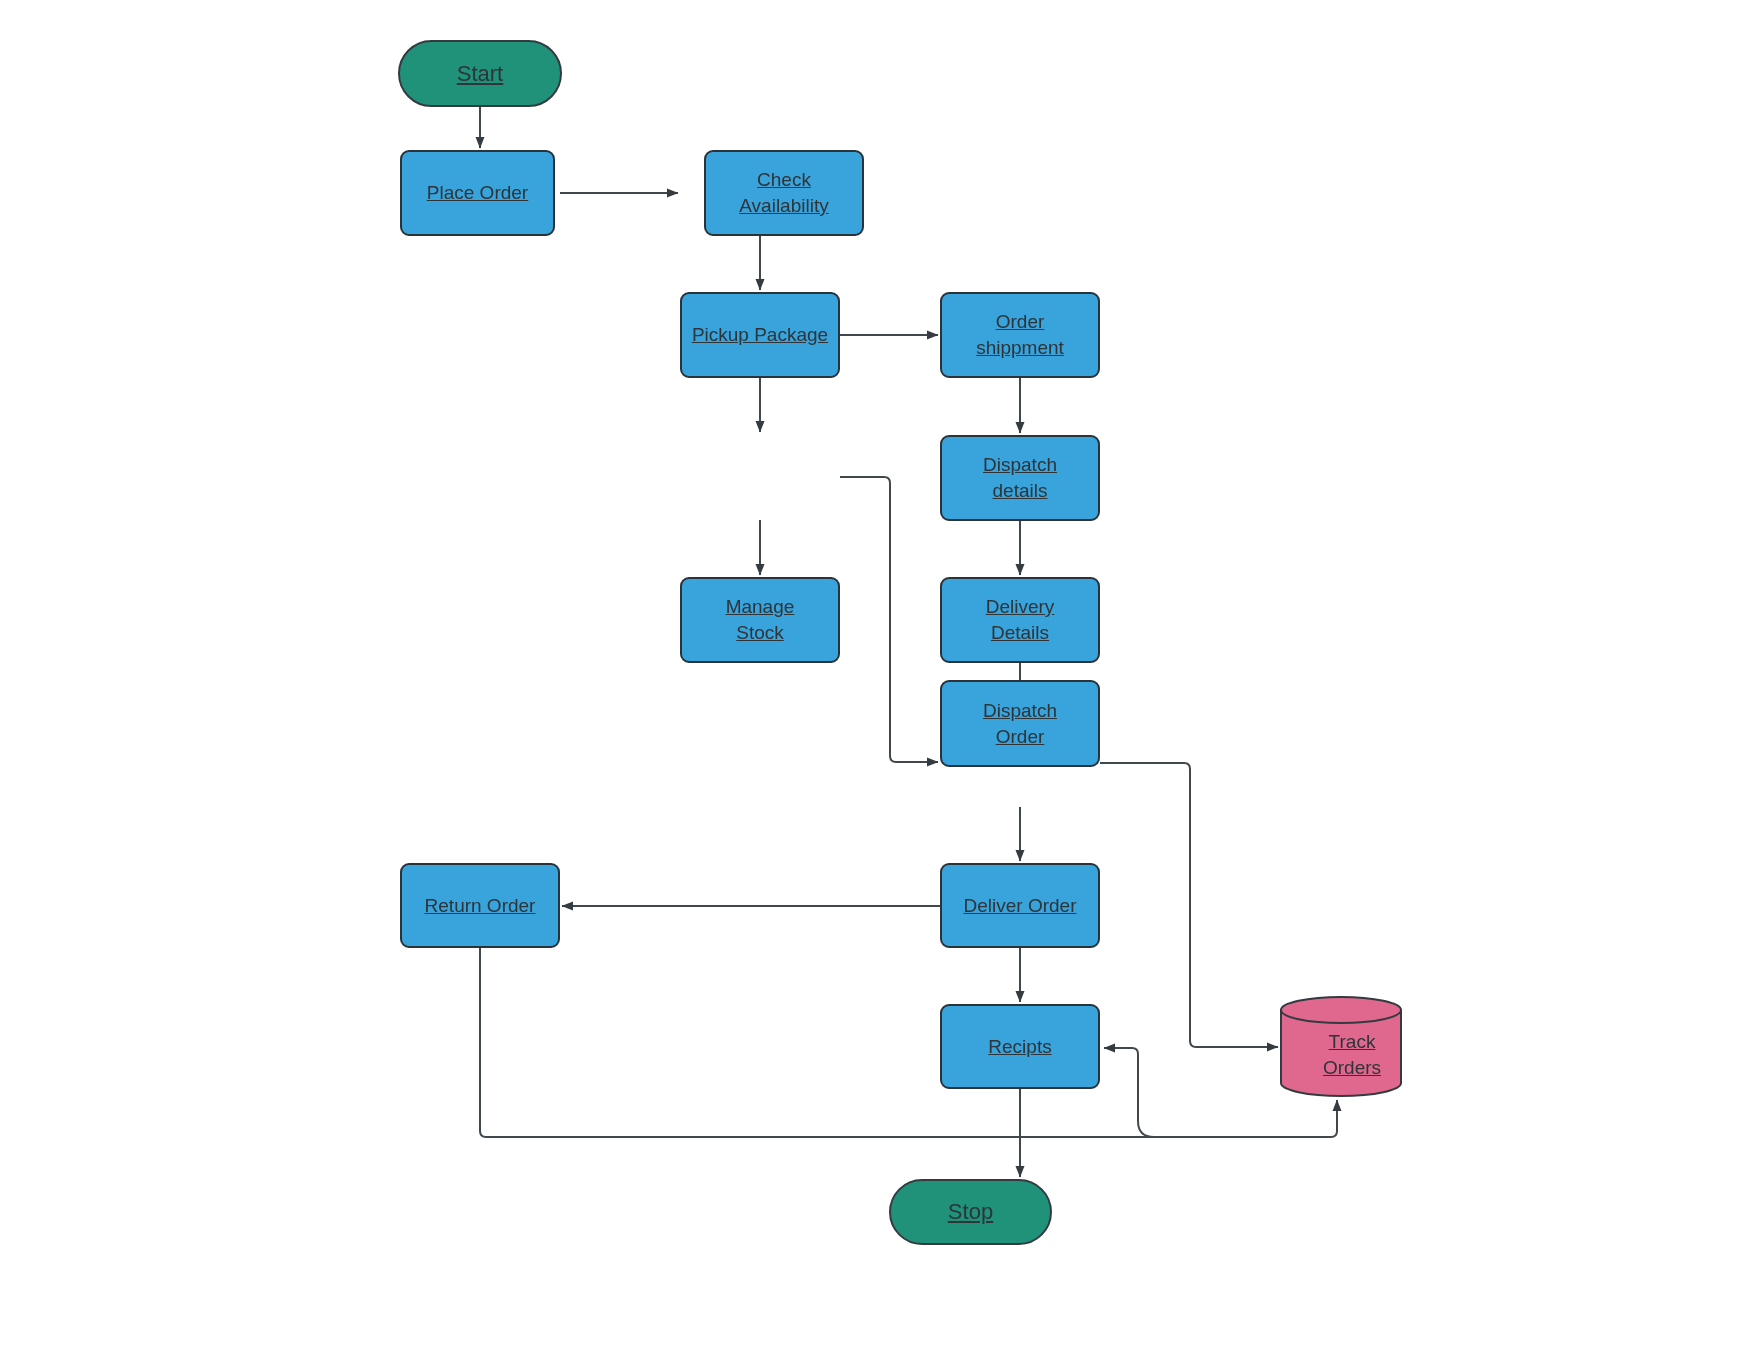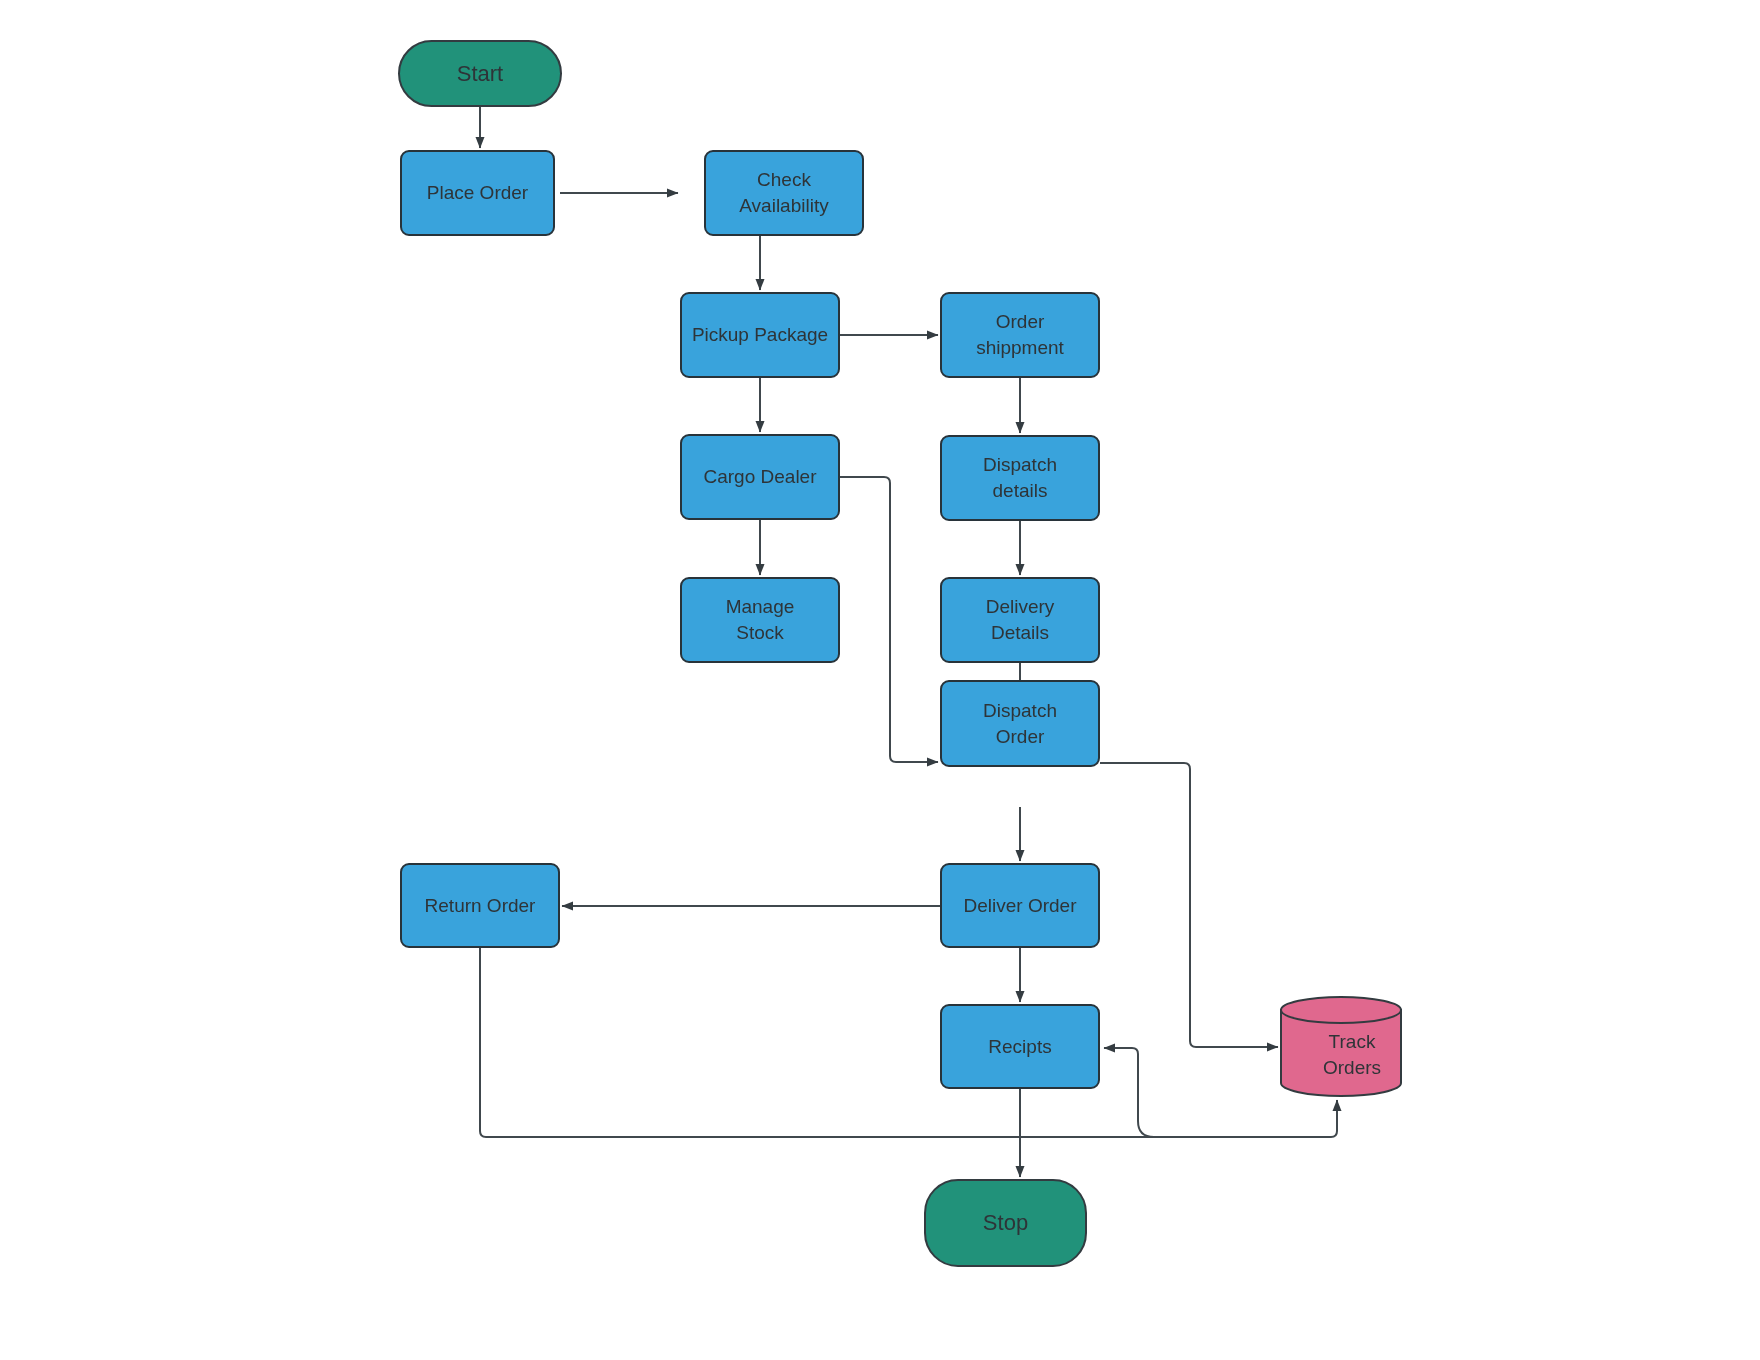--- a/index.html
+++ b/index.html
@@ -16,20 +16,21 @@
     display:flex;align-items:center;justify-content:center;
     box-sizing:border-box;
     text-align:center;
     color:#2e3438;
   }
   .label{
     white-space:pre-line;
     line-height:26px;
     font-size:19px;
     color:#2e3438;
+    text-decoration:underline;
   }
   .process{
     background:#39a3dc;
     border:2px solid #28333a;
     border-radius:9px;
   }
   .terminator{
     background:#21927a;
     border:2px solid #333b40;
     border-radius:34px;
@@ -89,23 +90,20 @@
 
   <div class="node process" style="left:680px;top:292px;width:160px;height:86px">
     <span class="label">Pickup Package</span>
   </div>
 
   <div class="node process" style="left:940px;top:292px;width:160px;height:86px">
     <span class="label">Order
 shippment</span>
   </div>
 
-  <div class="node process" style="left:680px;top:434px;width:160px;height:86px">
-    <span class="label">Cargo Dealer</span>
-  </div>
 
   <div class="node process" style="left:940px;top:435px;width:160px;height:86px">
     <span class="label">Dispatch
 details</span>
   </div>
 
   <div class="node process" style="left:680px;top:577px;width:160px;height:86px">
     <span class="label">Manage
 Stock</span>
   </div>
@@ -134,17 +132,17 @@
 
   <div class="node cylinder" style="left:1280px;top:996px;width:144px;height:101px">
     <svg class="cyl-shape" width="122" height="101" viewBox="0 0 122 101" xmlns="http://www.w3.org/2000/svg">
       <path d="M1 14 L1 87 A60 13 0 0 0 121 87 L121 14 Z" fill="#e0688e" stroke="#333b40" stroke-width="2"></path>
       <ellipse cx="61" cy="14" rx="60" ry="13" fill="#e0688e" stroke="#333b40" stroke-width="2"></ellipse>
     </svg>
     <span class="label">Track
 Orders</span>
   </div>
 
-  <div class="node terminator" style="left:924px;top:1179px;width:163px;height:88px">
+  <div class="node terminator" style="left:889px;top:1179px;width:163px;height:66px">
     <span class="label">Stop</span>
   </div>
 
 </div>
 
 </body></html>

